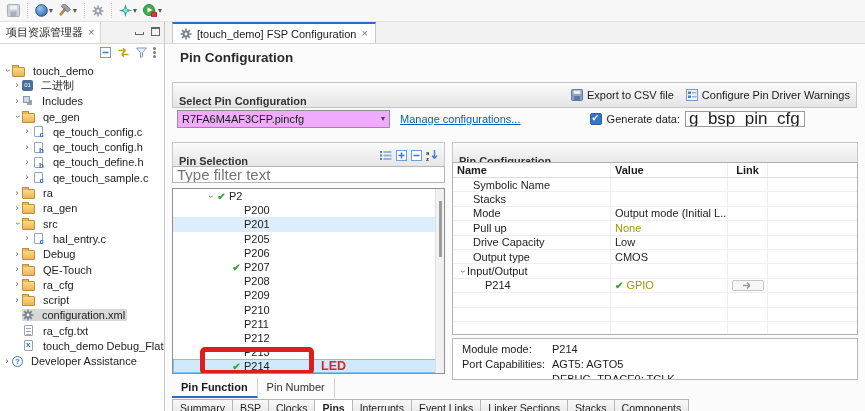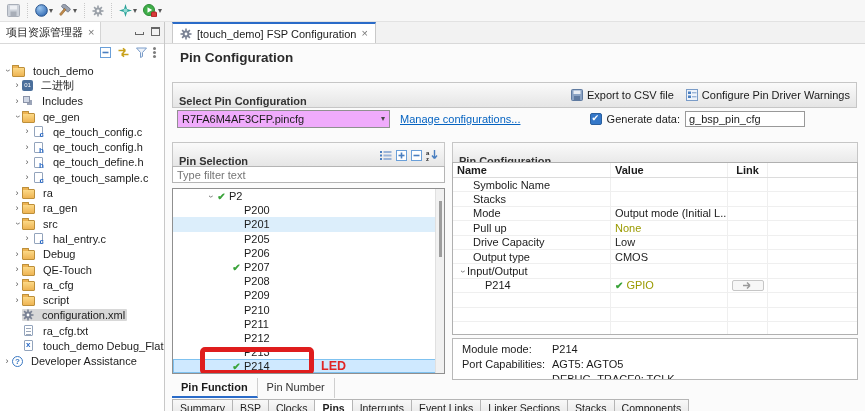--- a/index.html
+++ b/index.html
@@ -59,28 +59,28 @@
   .bar-right{margin-left:auto;display:flex;gap:12px;font-weight:normal;color:#1a1a1a}
   .bar-btn{display:flex;align-items:center;gap:4px}
 
   #controls{position:absolute;left:12px;top:88px;right:8px;height:18px;display:flex;align-items:center}
   .combo{width:213px;height:18px;background:#f0abfc;border:1px solid #909090;display:flex;align-items:center;padding:0 4px;position:relative}
   .combo .caret{position:absolute;right:4px;color:#444}
   .link{color:#0563c1;text-decoration:underline;margin-left:10px}
   .genwrap{display:flex;align-items:center;gap:5px;margin-left:auto;margin-right:52px}
   .cb{width:12px;height:12px;background:#3477c8;border:1px solid #2a5f9e;border-radius:2px;position:relative}
   .cb::after{content:"✔";position:absolute;left:1px;top:-1px;color:#fff;font-size:9px}
-  .gen-input{width:120px;height:16px;border:1px solid #999;font-family:"Liberation Sans",sans-serif;font-size:11px;padding:0 3px;color:#1c1c1c}
+  .gen-input{width:120px;height:16px;border:1px solid #999;font-family:"Liberation Sans",sans-serif;font-size:17px;padding:0 3px;color:#1c1c1c}
 
   
   #pane-left{position:absolute;left:7px;top:120px;width:273px;height:254px}
   #pane-right{position:absolute;left:287px;top:120px;width:406px;height:254px}
   .pane-hdr{height:18px}
   .hdr-icons{margin-left:auto;display:flex;gap:4px;align-items:center}
-  #filter{position:absolute;left:0;top:24px;width:273px;height:17px;border:1px solid #b5b5b5;font-family:"Liberation Sans",sans-serif;font-size:11px;padding:0 4px;color:#777}
+  #filter{position:absolute;left:0;top:24px;width:273px;height:17px;border:1px solid #b5b5b5;font-family:"Liberation Sans",sans-serif;font-size:15px;padding:0 4px;color:#777}
   #pinlist{position:absolute;left:0;top:46px;width:273px;height:186px;background:#fff;border:1px solid #8f8f8f;overflow:hidden}
   .prow{height:14.2px;display:flex;align-items:center;position:relative}
   .prow .tw{margin-left:32px}
   .pck{width:13px;text-align:center;flex:none}
   .prow.child{padding-left:57px}
   .prow .plbl{margin-left:1px}
   .hl{background:#dceefb}
   .selblue{background:#cfe9ff;box-shadow:inset 0 0 0 1px #7fc2f0}
   .led{position:absolute;left:148px;color:#e02424;font-weight:bold;font-size:12.5px}
   #red-box{position:absolute;left:27px;top:158px;width:114px;height:28px;border:5px solid #df1d1d;border-radius:5px;z-index:5;pointer-events:none}

